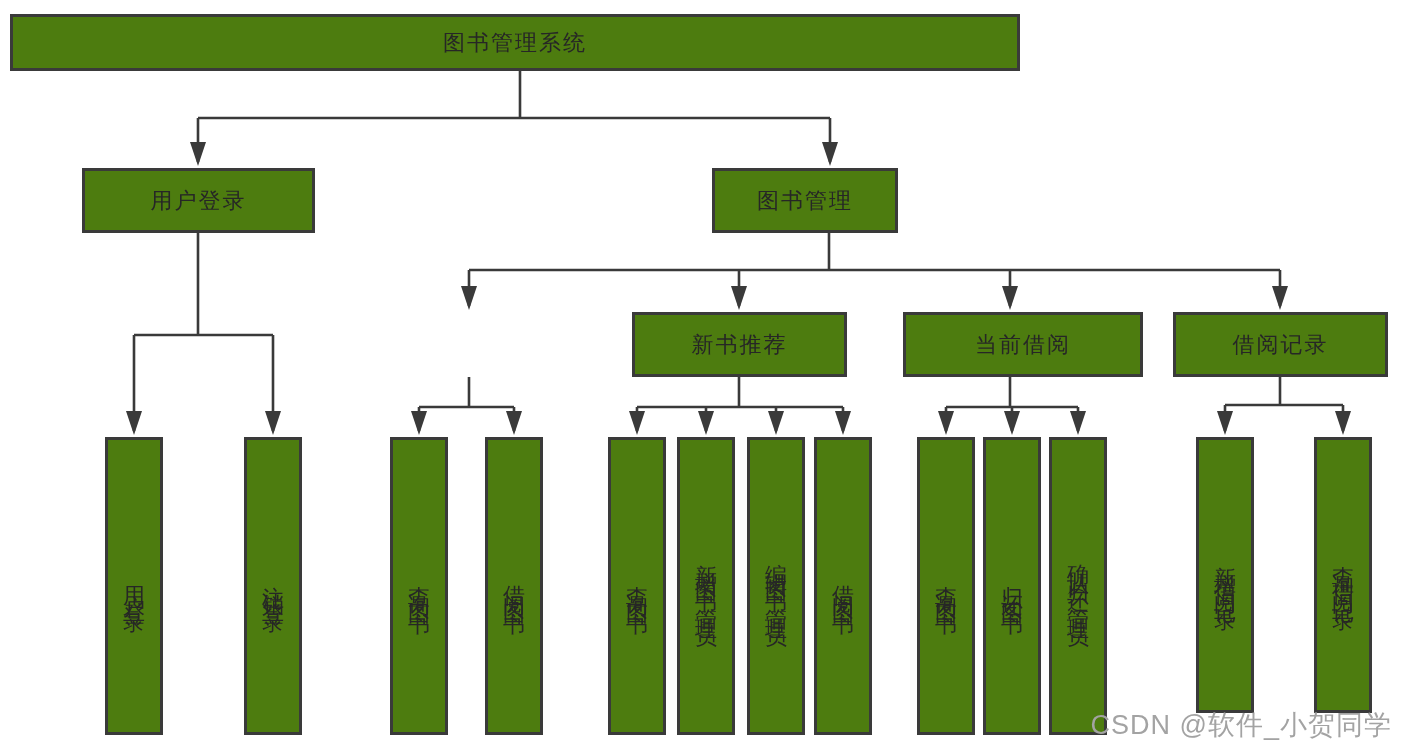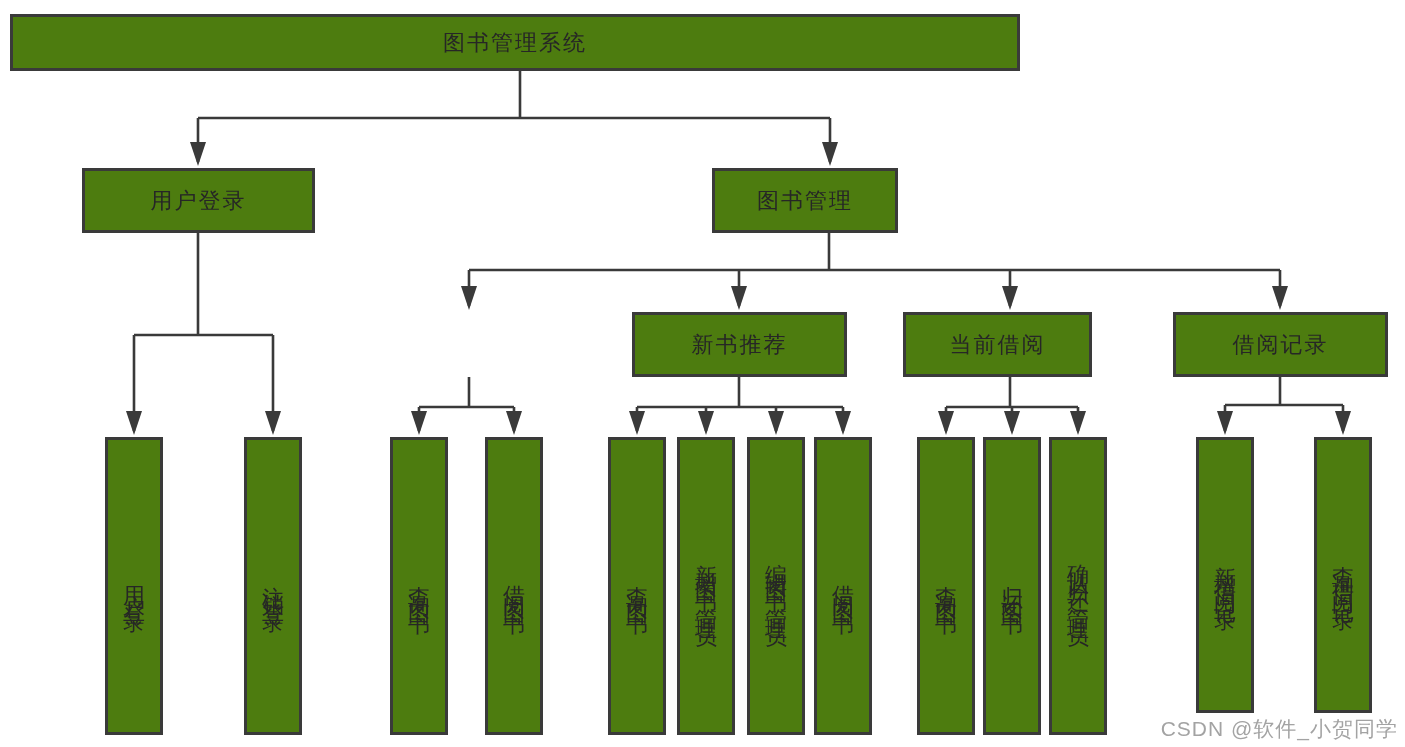--- a/index.html
+++ b/index.html
@@ -35,23 +35,23 @@
     text-orientation:mixed;
     text-align:center;
     font-size:22px;
     letter-spacing:9px;
     line-height:52px;
     width:58px;top:437px;height:298px;
   }
   .vbox.short{height:276px;}
   .watermark{
     position:absolute;
-    right:7px;bottom:4px;
+    right:13px;bottom:4px;
     color:var(--wm);
-    font-size:21px;
+    font-size:27px;
     letter-spacing:1px;
     white-space:nowrap;
     margin-left:39px;
   }
 </style>
 </head>
 <body>
 
 <div class="canvas">
 
@@ -97,21 +97,21 @@
       <polygon points="1335,411 1351,411 1343,435"></polygon>
     </g>
   </svg>
 
   <div class="box hbox" style="left:10px;top:14px;width:1010px;height:57px">图书管理系统</div>
 
   <div class="box hbox" style="left:82px;top:168px;width:233px;height:65px">用户登录</div>
   <div class="box hbox" style="left:712px;top:168px;width:186px;height:65px">图书管理</div>
 
   <div class="box hbox" style="left:632px;top:312px;width:215px;height:65px">新书推荐</div>
-  <div class="box hbox" style="left:903px;top:312px;width:189px;height:65px">当前借阅</div>
+  <div class="box hbox" style="left:903px;top:312px;width:240px;height:65px">当前借阅</div>
   <div class="box hbox" style="left:1173px;top:312px;width:215px;height:65px">借阅记录</div>
 
   <div class="box vbox" style="left:105px">用户登录</div>
   <div class="box vbox" style="left:244px">注销登录</div>
 
   <div class="box vbox" style="left:390px">查询图书</div>
   <div class="box vbox" style="left:485px">借阅图书</div>
 
   <div class="box vbox" style="left:608px">查询图书</div>
   <div class="box vbox" style="left:677px">新增图书（管理员）</div>

